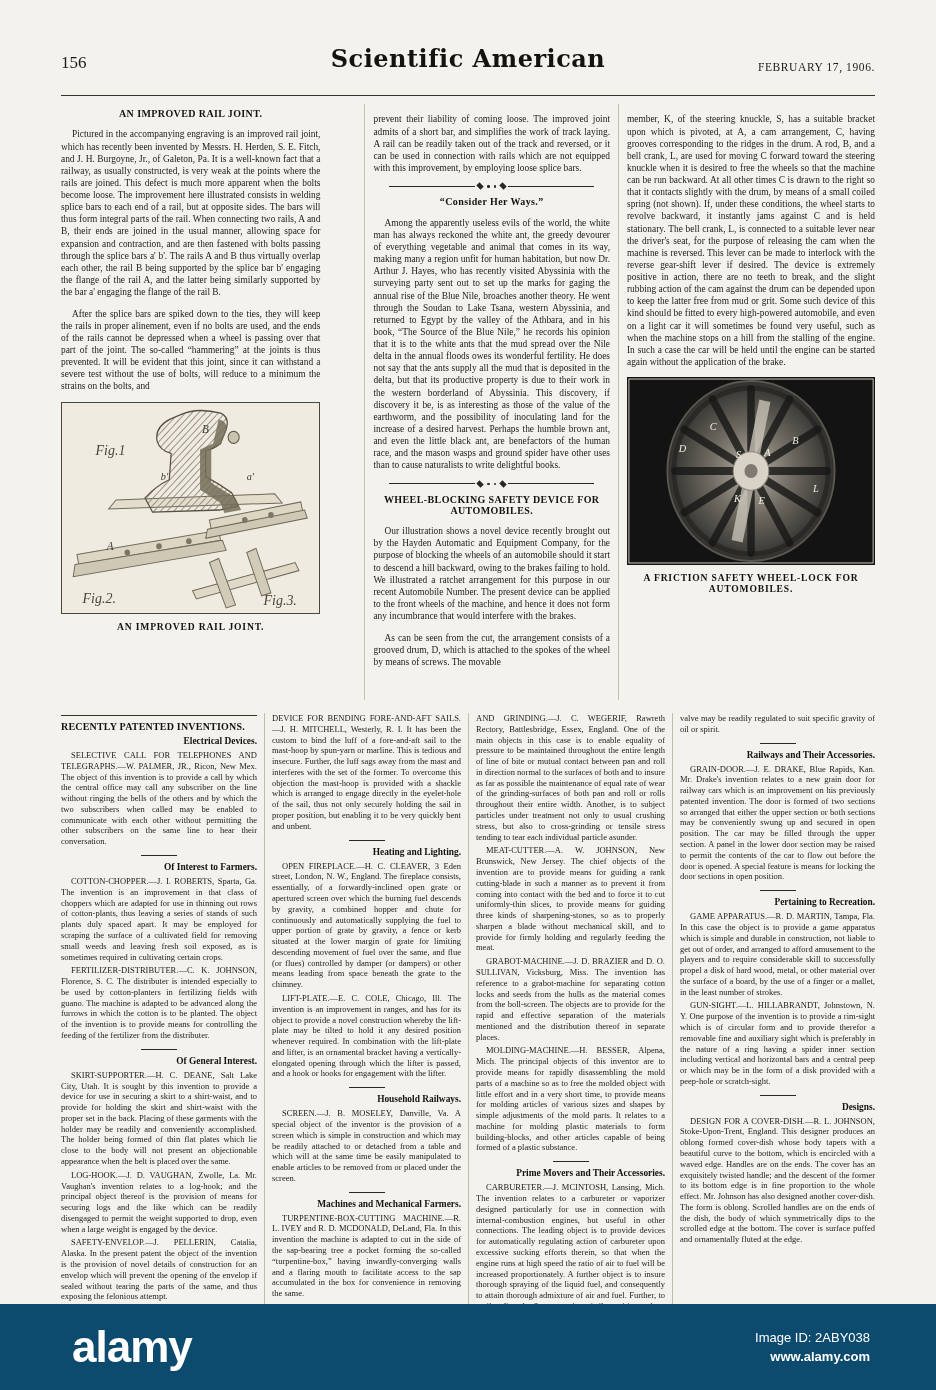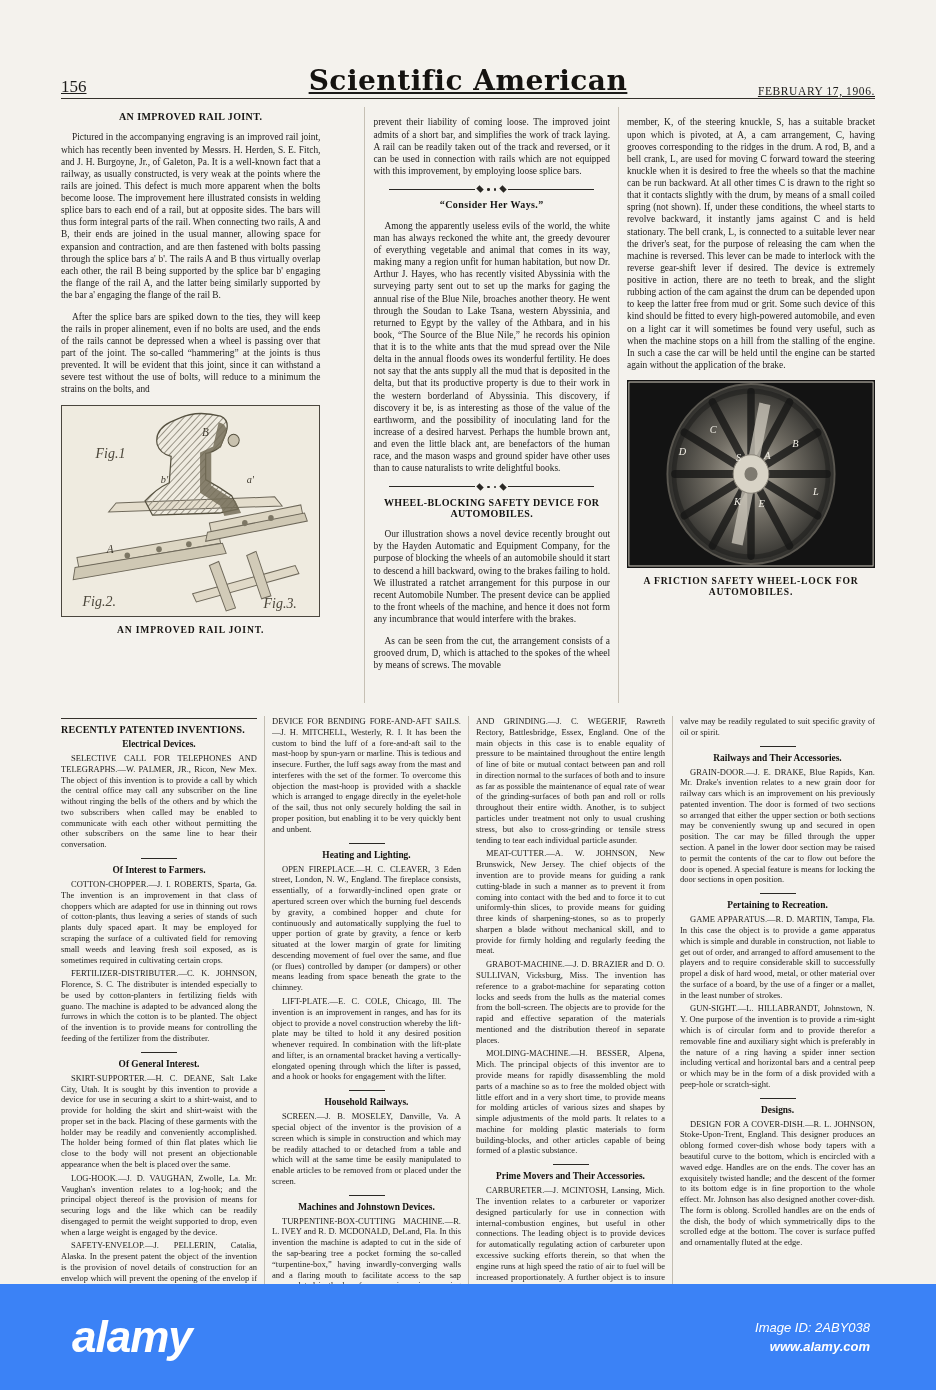--- a/index.html
+++ b/index.html
@@ -10,28 +10,27 @@
     color:#1d1c1a;
     position:relative;
     overflow:hidden;
   }
   .inner{padding:0 61px;}
   
   .header{
     padding-top:44px;
     display:flex;align-items:flex-end;justify-content:space-between;
     border-bottom:1px solid #35322c;
-    padding-bottom:1px;
-    text-decoration:underline;
+    padding-bottom:22px;
   }
   .pageno{font-size:17px;width:120px;}
   .masthead{
     font-family:"DejaVu Serif","Liberation Serif",serif;
-    font-weight:bold;font-size:28px;letter-spacing:.5px;
-    text-align:center;flex:1;color:#151310;margin-top:20px;
+    font-weight:bold;font-size:24px;letter-spacing:.5px;
+    text-align:center;flex:1;color:#151310;
   }
   .issuedate{font-size:11.5px;width:120px;text-align:right;letter-spacing:.6px;font-variant:small-caps;}
   
   .top-cols{display:flex;margin-top:8px;height:596px;overflow:hidden;}
   .tcol{box-sizing:border-box;overflow:hidden;}
   .tcol1{width:280px;padding-right:8px;}
   .tcol2{width:266px;padding:0 8px;border-left:1px solid #c6c0b4;border-right:1px solid #c6c0b4;margin-left:36px;}
   .tcol3{width:268px;padding-left:8px;}
   .art-head{
     font-weight:bold;font-size:10px;text-align:center;
@@ -62,30 +61,29 @@
   
   .pat-cols{display:flex;margin-top:13px;height:606px;overflow:hidden;}
   .pcol{box-sizing:border-box;overflow:hidden;}
   .pcol1{width:203px;padding-right:7px;}
   .pcol2,.pcol3{width:204px;padding:0 7px;border-left:1px solid #c2bcb0;}
   .pcol4{width:203px;padding-left:7px;border-left:1px solid #c2bcb0;}
   .pat-title{
     font-weight:bold;font-size:10px;text-align:left;letter-spacing:.2px;
     margin:2px 0 4px 0;border-top:1px solid #35322c;padding-top:5px;color:#14120f;
   }
-  .pat-sub{font-weight:bold;font-size:9.4px;text-align:center;margin:0 0 4px 0;color:#14120f;}
+  .pat-sub{font-weight:bold;font-size:9.4px;text-align:right;margin:0 0 4px 0;color:#14120f;}
   .p-item{font-size:8.5px;line-height:1.27;text-align:justify;text-indent:10px;margin:0 0 3px 0;}
   .p-item.noindent{text-indent:0;}
   .prule{width:36px;height:1px;background:#2a2824;margin:8px auto 6px auto;}
   
   .wm-bar{
-    position:absolute;left:0;bottom:0;width:936px;height:106px;
-    background:#3b82f6;color:#fff;display:flex;align-items:center;justify-content:space-between;
+    position:absolute;left:0;bottom:0;width:936px;height:86px;
+    background:#0c4a6e;color:#fff;display:flex;align-items:center;justify-content:space-between;
     font-family:"Liberation Sans",sans-serif;
-    font-style:italic;
   }
   .wm-logo{font-size:44px;font-weight:bold;letter-spacing:-1px;padding-left:72px;line-height:1;}
   .wm-right{text-align:right;padding-right:66px;font-size:13px;line-height:1.5;margin-left:28px;}
   .wm-right .url{font-weight:bold;}
   svg text{font-family:"Liberation Serif",serif;}
 </style>
 </head>
 <body>
 
 <div class="inner">
@@ -239,21 +237,21 @@
     <div class="pcol pcol2">
       <p class="p-item noindent">DEVICE FOR BENDING FORE-AND-AFT SAILS.—J. H. MITCHELL, Westerly, R. I. It has been the custom to bind the luff of a fore-and-aft sail to the mast-hoop by spun-yarn or marline. This is tedious and insecure. Further, the luff sags away from the mast and interferes with the set of the former. To overcome this objection the mast-hoop is provided with a shackle which is arranged to engage directly in the eyelet-hole of the sail, thus not only securely holding the sail in proper position, but enabling it to be very quickly bent and unbent.</p>
       <div class="prule"></div>
       <div class="pat-sub">Heating and Lighting.</div>
       <p class="p-item">OPEN FIREPLACE.—H. C. CLEAVER, 3 Eden street, London, N. W., England. The fireplace consists, essentially, of a forwardly-inclined open grate or apertured screen over which the burning fuel descends by gravity, a combined hopper and chute for continuously and automatically supplying the fuel to upper portion of grate by gravity, a fence or kerb situated at the lower margin of grate for limiting descending movement of fuel over the same, and flue (or flues) controlled by damper (or dampers) or other means leading from space beneath the grate to the chimney.</p>
       <p class="p-item">LIFT-PLATE.—E. C. COLE, Chicago, Ill. The invention is an improvement in ranges, and has for its object to provide a novel construction whereby the lift-plate may be tilted to hold it any desired position whenever required. In combination with the lift-plate and lifter, is an ornamental bracket having a vertically-elongated opening through which the lifter is passed, and a hook or hooks for engagement with the lifter.</p>
       <div class="prule"></div>
       <div class="pat-sub">Household Railways.</div>
       <p class="p-item">SCREEN.—J. B. MOSELEY, Danville, Va. A special object of the inventor is the provision of a screen which is simple in construction and which may be readily attached to or detached from a table and which will at the same time be easily manipulated to enable articles to be removed from or placed under the screen.</p>
       <div class="prule"></div>
-      <div class="pat-sub">Machines and Johnstown Devices.</div>
+      <div class="pat-sub">Machines and Mechanical Farmers.</div>
       <p class="p-item">TURPENTINE-BOX-CUTTING MACHINE.—R. L. IVEY and R. D. MCDONALD, DeLand, Fla. In this invention the machine is adapted to cut in the side of the sap-bearing tree a pocket forming the so-called “turpentine-box,” having inwardly-converging walls and a flaring mouth to facilitate access to the sap accumulated in the box for convenience in removing the same.</p>
       <p class="p-item">PAN-AND-ROLLER MILL FOR-CRUSHING</p>
     </div>
 
     <div class="pcol pcol3">
       <p class="p-item noindent">AND GRINDING.—J. C. WEGERIF, Rawreth Rectory, Battlesbridge, Essex, England. One of the main objects in this case is to enable equality of pressure to be maintained throughout the entire length of line of bite or mutual contact between pan and roll in direction normal to the surfaces of both and to insure as far as possible the maintenance of equal rate of wear of the grinding-surfaces of both pan and roll or rolls throughout their entire width. Another, is to subject particles under treatment not only to usual crushing stress, but also to cross-grinding or tensile stress tending to tear each individual particle asunder.</p>
       <p class="p-item">MEAT-CUTTER.—A. W. JOHNSON, New Brunswick, New Jersey. The chief objects of the invention are to provide means for guiding a rank cutting-blade in such a manner as to prevent it from coming into contact with the bed and to force it to cut uniformly-thin slices, to provide means for guiding three kinds of sharpening-stones, so as to properly sharpen a blade without mechanical skill, and to provide for firmly holding and regularly feeding the meat.</p>
       <p class="p-item">GRABOT-MACHINE.—J. D. BRAZIER and D. O. SULLIVAN, Vicksburg, Miss. The invention has reference to a grabot-machine for separating cotton locks and seeds from the hulls as the material comes from the boll-screen. The objects are to provide for the rapid and effective separation of the materials mentioned and the distribution thereof in separate places.</p>
       <p class="p-item">MOLDING-MACHINE.—H. BESSER, Alpena, Mich. The principal objects of this inventor are to provide means for rapidly disassembling the mold parts of a machine so as to free the molded object with little effort and in a very short time, to provide means for molding articles of various sizes and shapes by simple adjustments of the mold parts. It relates to a machine for molding plastic materials to form building-blocks, and other articles capable of being formed of a plastic substance.</p>
       <div class="prule"></div>

